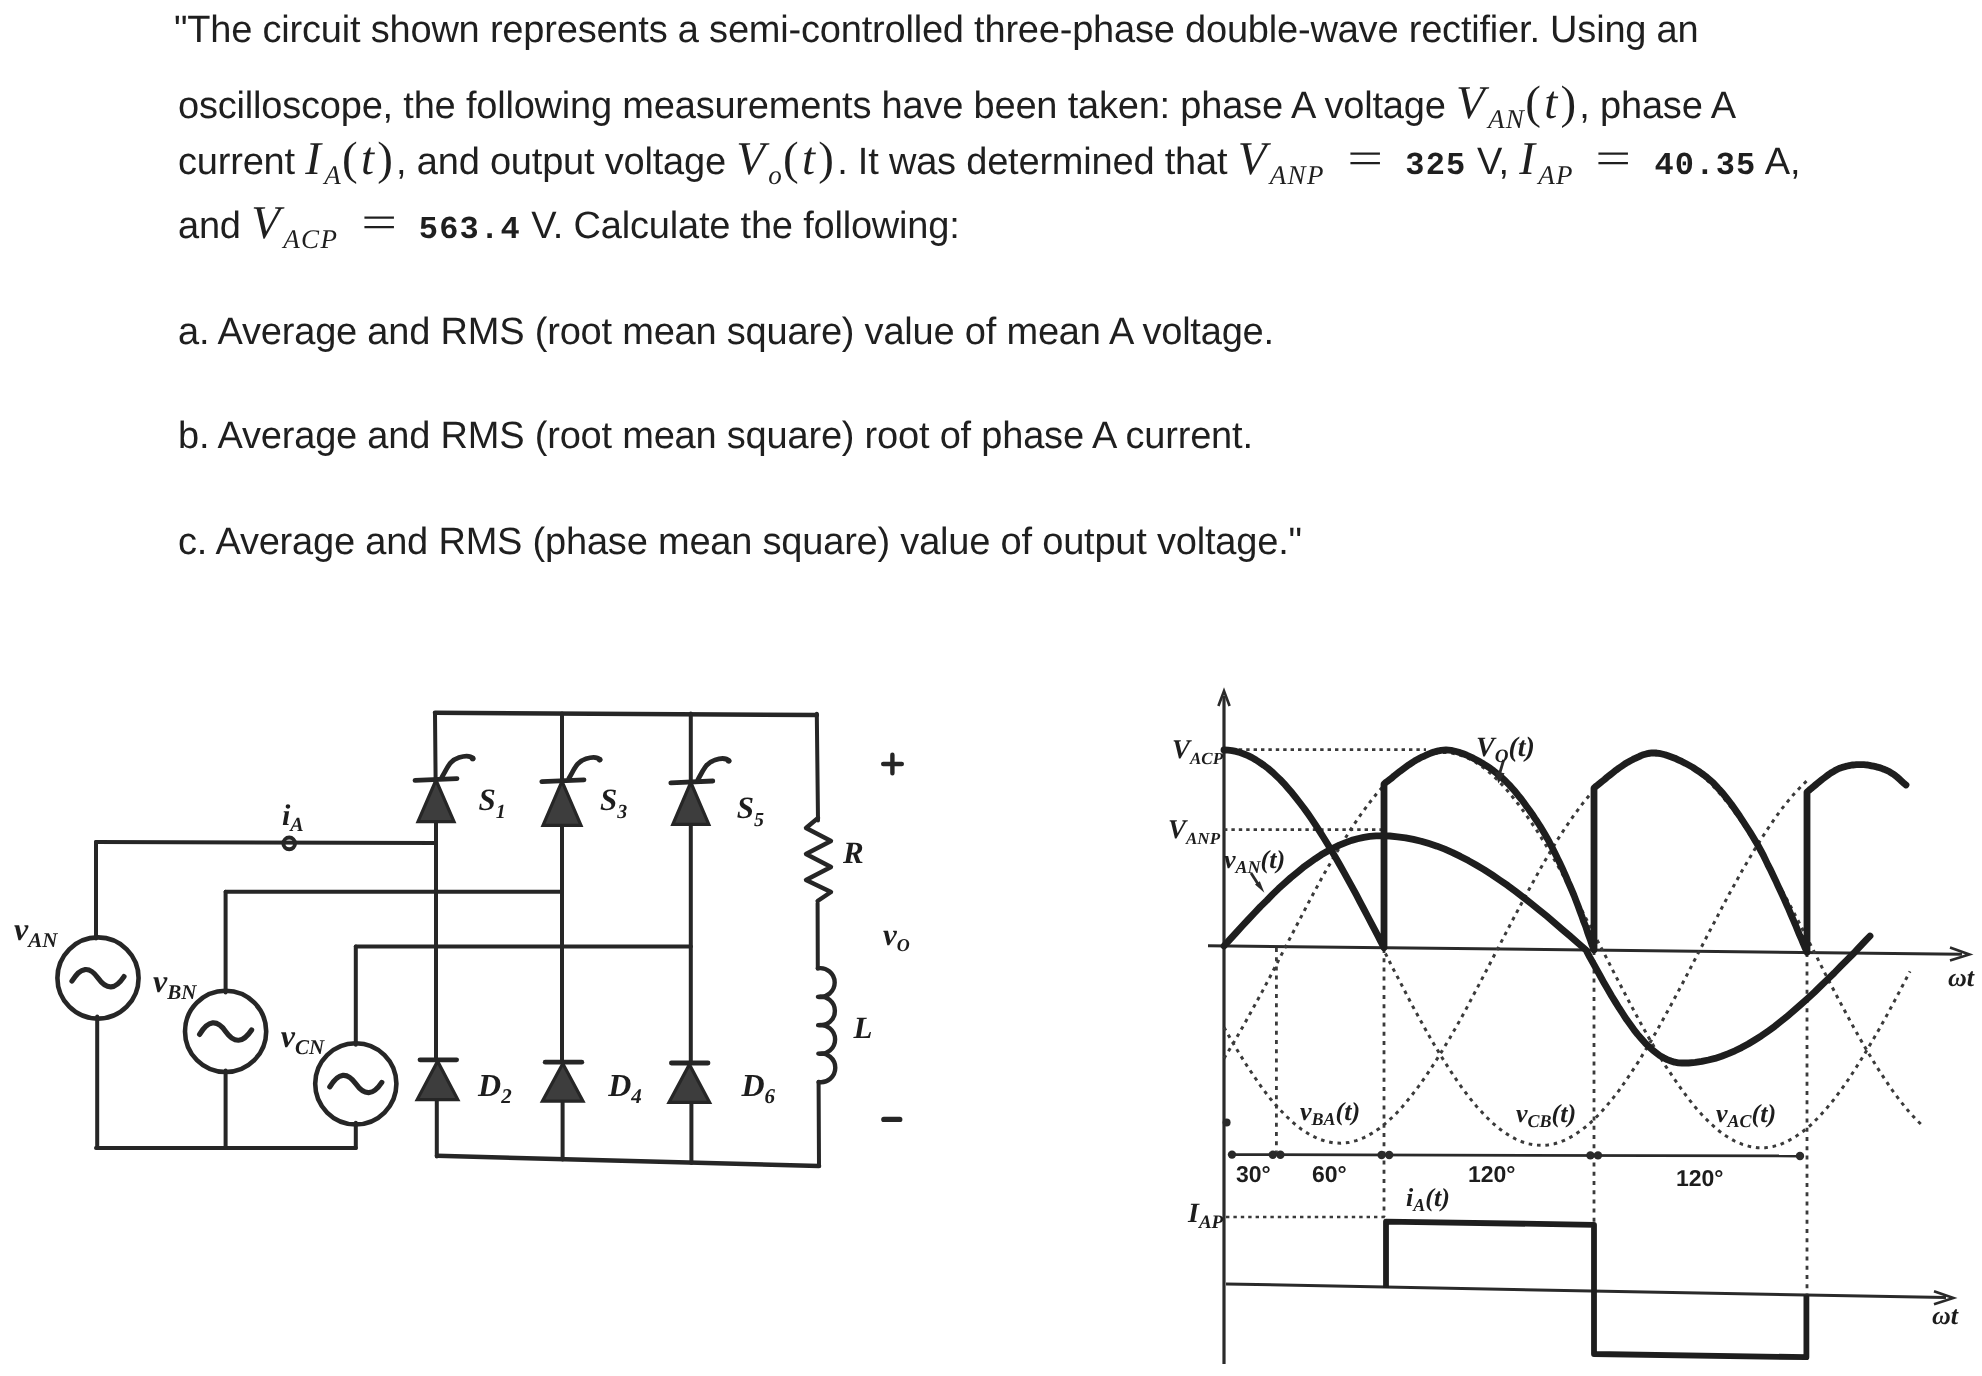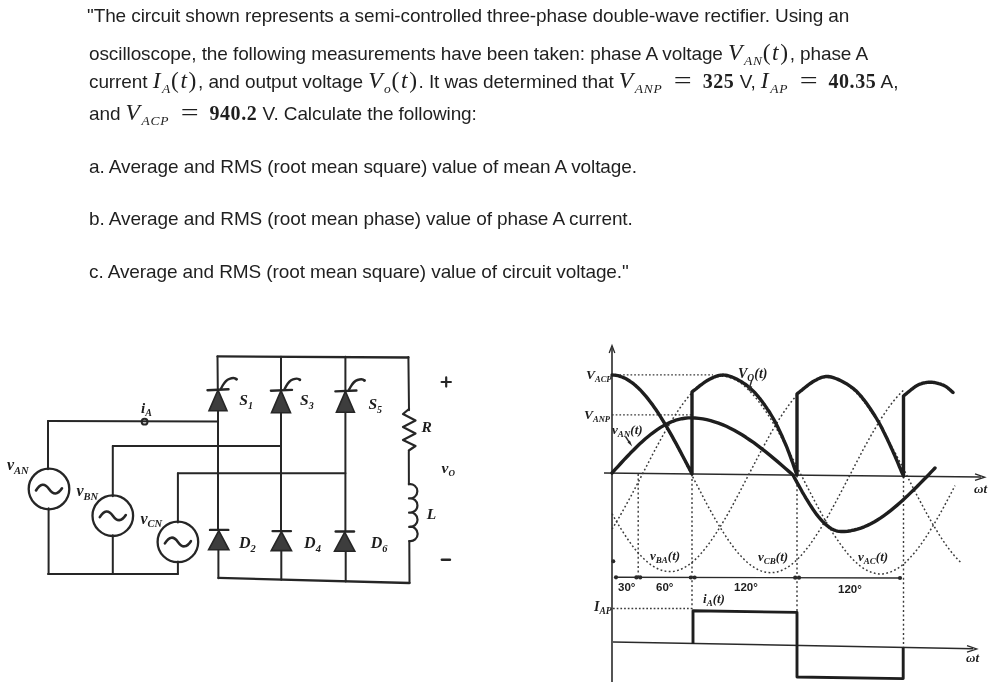--- a/index.html
+++ b/index.html
@@ -1,38 +1,38 @@
 <!DOCTYPE html>
 <html><head>
 <meta charset="utf-8">
 <style>
   html,body{margin:0;padding:0;background:#ffffff;}
   body{width:991px;height:688px;position:relative;font-family:"Liberation Sans",sans-serif;overflow:hidden;}
   .t{position:absolute;font-size:19px;color:#1f1f1f;white-space:nowrap;line-height:24px;letter-spacing:-0.1px;}
   .m{font-family:"Liberation Serif",serif;font-style:italic;font-size:23.5px;letter-spacing:1.6px;}
   .ms{font-family:"Liberation Serif",serif;font-style:italic;font-size:13.5px;position:relative;top:5px;letter-spacing:0.7px;}
-  .mn{font-family:Liberation Serif, serif;font-style:normal;font-size:20px;font-weight:bold;letter-spacing:0.6px;}
+  .mn{font-family:Liberation Mono, monospace;font-style:normal;font-size:16px;font-weight:bold;letter-spacing:0.6px;}
   svg{position:absolute;left:0;top:0;}
 </style>
 </head>
 <body>
 
 <div class="t" style="left:87px;top:4px">"The circuit shown represents a semi-controlled three-phase double-wave rectifier. Using an</div>
 
 <div class="t" style="left:89px;top:40px">oscilloscope, the following measurements have been taken: phase A voltage <span class="m">V<span class="ms">AN</span><span style="font-style:normal">(</span>t<span style="font-style:normal">)</span></span>, phase A</div>
 
 <div class="t" style="left:89px;top:68px">current <span class="m">I<span class="ms">A</span><span style="font-style:normal">(</span>t<span style="font-style:normal">)</span></span>, and output voltage <span class="m">V<span class="ms">o</span><span style="font-style:normal">(</span>t<span style="font-style:normal">)</span></span>. It was determined that <span class="m">V<span class="ms">ANP</span> <span style="font-style:normal;margin:0 6px;letter-spacing:0;display:inline-block;transform:scaleX(1.35)">=</span> <span class="mn">325</span></span> V, <span class="m">I<span class="ms">AP</span> <span style="font-style:normal;margin:0 6px;letter-spacing:0;display:inline-block;transform:scaleX(1.35)">=</span> <span class="mn">40.35</span></span> A,</div>
 
-<div class="t" style="left:89px;top:100px">and <span class="m">V<span class="ms">ACP</span> <span style="font-style:normal;margin:0 6px;letter-spacing:0;display:inline-block;transform:scaleX(1.35)">=</span> <span class="mn">940.2</span></span> V. Calculate the following:</div>
+<div class="t" style="left:89px;top:100px">and <span class="m">V<span class="ms">ACP</span> <span style="font-style:normal;margin:0 6px;letter-spacing:0;display:inline-block;transform:scaleX(1.35)">=</span> <span class="mn">563.4</span></span> V. Calculate the following:</div>
 
 <div class="t" style="left:89px;top:155px">a. Average and RMS (root mean square) value of mean A voltage.</div>
 
-<div class="t" style="left:89px;top:207px">b. Average and RMS (root mean phase) value of phase A current.</div>
-
-<div class="t" style="left:89px;top:260px">c. Average and RMS (root mean square) value of circuit voltage."</div>
+<div class="t" style="left:89px;top:207px">b. Average and RMS (root mean square) root of phase A current.</div>
+
+<div class="t" style="left:89px;top:260px">c. Average and RMS (phase mean square) value of output voltage."</div>
 <svg width="991" height="688" viewBox="0 0 991 688">
 
 <g stroke="#262626" stroke-width="2" fill="none" stroke-linecap="round" stroke-linejoin="round">
 
 <path d="M 48 421 L 217.5 421.5"></path>
 
 <path d="M 48 421 L 48 469.2 M 48.6 508.2 L 48.6 574"></path>
 
 <path d="M 48 574 L 177.9 574"></path>
 

